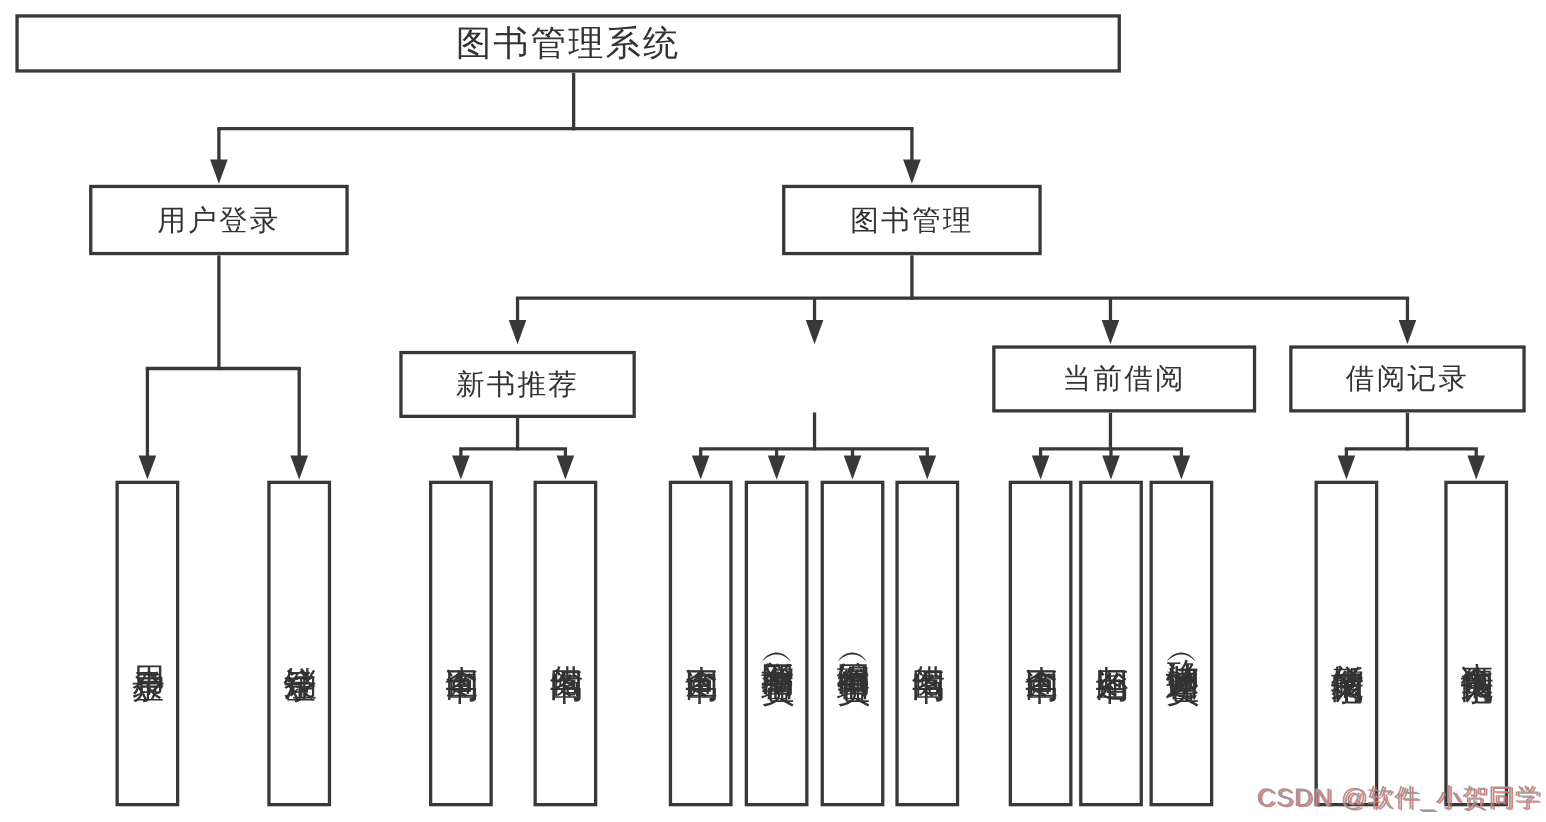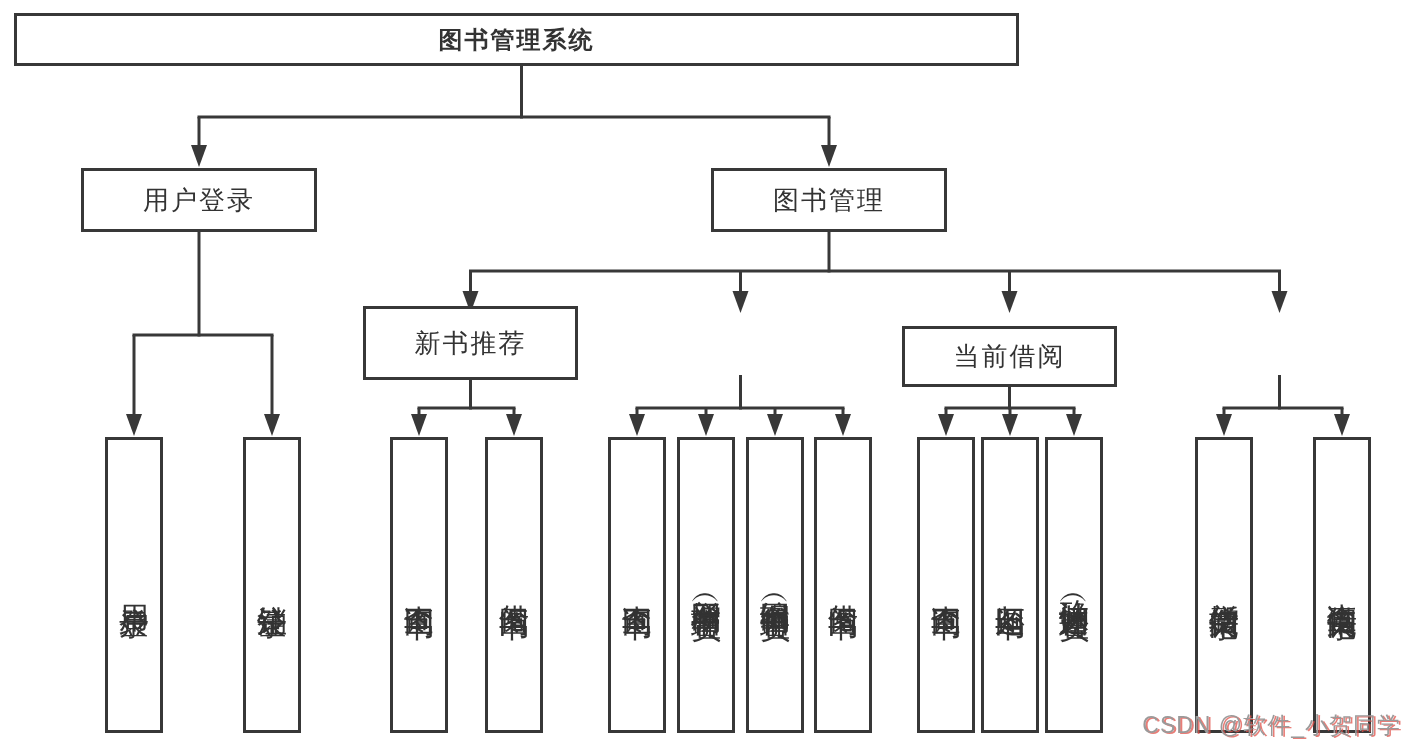--- a/index.html
+++ b/index.html
@@ -8,21 +8,21 @@
     font-family:"Liberation Sans","DejaVu Sans",sans-serif;color:#333333;
   }
   .wires{position:absolute;left:0;top:0;z-index:1;}
   .wires line{stroke:#383838;stroke-width:3;}
   .wires polygon{fill:#383838;}
   .node{
     position:absolute;z-index:2;box-sizing:border-box;
     border:3px solid #383838;background:#ffffff;
     display:flex;align-items:center;justify-content:center;
   }
-  .root-label{font-size:24px;letter-spacing:2px;font-weight:bold;}
+  .root-label{font-size:32px;letter-spacing:2px;}
   .branch-label{font-size:26px;letter-spacing:2px;}
   .leaf{top:437px;width:58px;height:296px;}
   .vtext{
     writing-mode:vertical-rl;text-orientation:mixed;
     font-size:30px;line-height:1;letter-spacing:2px;white-space:nowrap;
   }
   .watermark{
     position:absolute;z-index:3;right:4px;bottom:6px;
     font-size:23px;letter-spacing:1px;color:#9a9a9a;
     text-shadow:2px 1px 0 rgba(224,81,74,0.75);
@@ -153,25 +153,28 @@
     <span class="root-label">图书管理系统</span>
   </div>
 
   <div class="node" style="left:81px;top:168px;width:236px;height:64px">
     <span class="branch-label">用户登录</span>
   </div>
   <div class="node" style="left:711px;top:168px;width:236px;height:64px">
     <span class="branch-label">图书管理</span>
   </div>
 
-  <div class="node" style="left:363px;top:306px;width:215px;height:74px">
+  <div class="node" style="left:363px;top:319px;width:215px;height:61px">
     <span class="branch-label">新书推荐</span>
   </div>
-  <div class="node" style="left:902px;top:326px;width:215px;height:61px">
+  <div class="node" style="left:902px;top:314px;width:240px;height:61px">
     <span class="branch-label">当前借阅</span>
+  </div>
+  <div class="node" style="left:1172px;top:314px;width:215px;height:61px">
+    <span class="branch-label">借阅记录</span>
   </div>
 
   <div class="node leaf" style="left:105px">
     <span class="vtext">用户登录</span>
   </div>
   <div class="node leaf" style="left:243px">
     <span class="vtext">注销登录</span>
   </div>
   <div class="node leaf" style="left:390px">
     <span class="vtext">查询图书</span>

